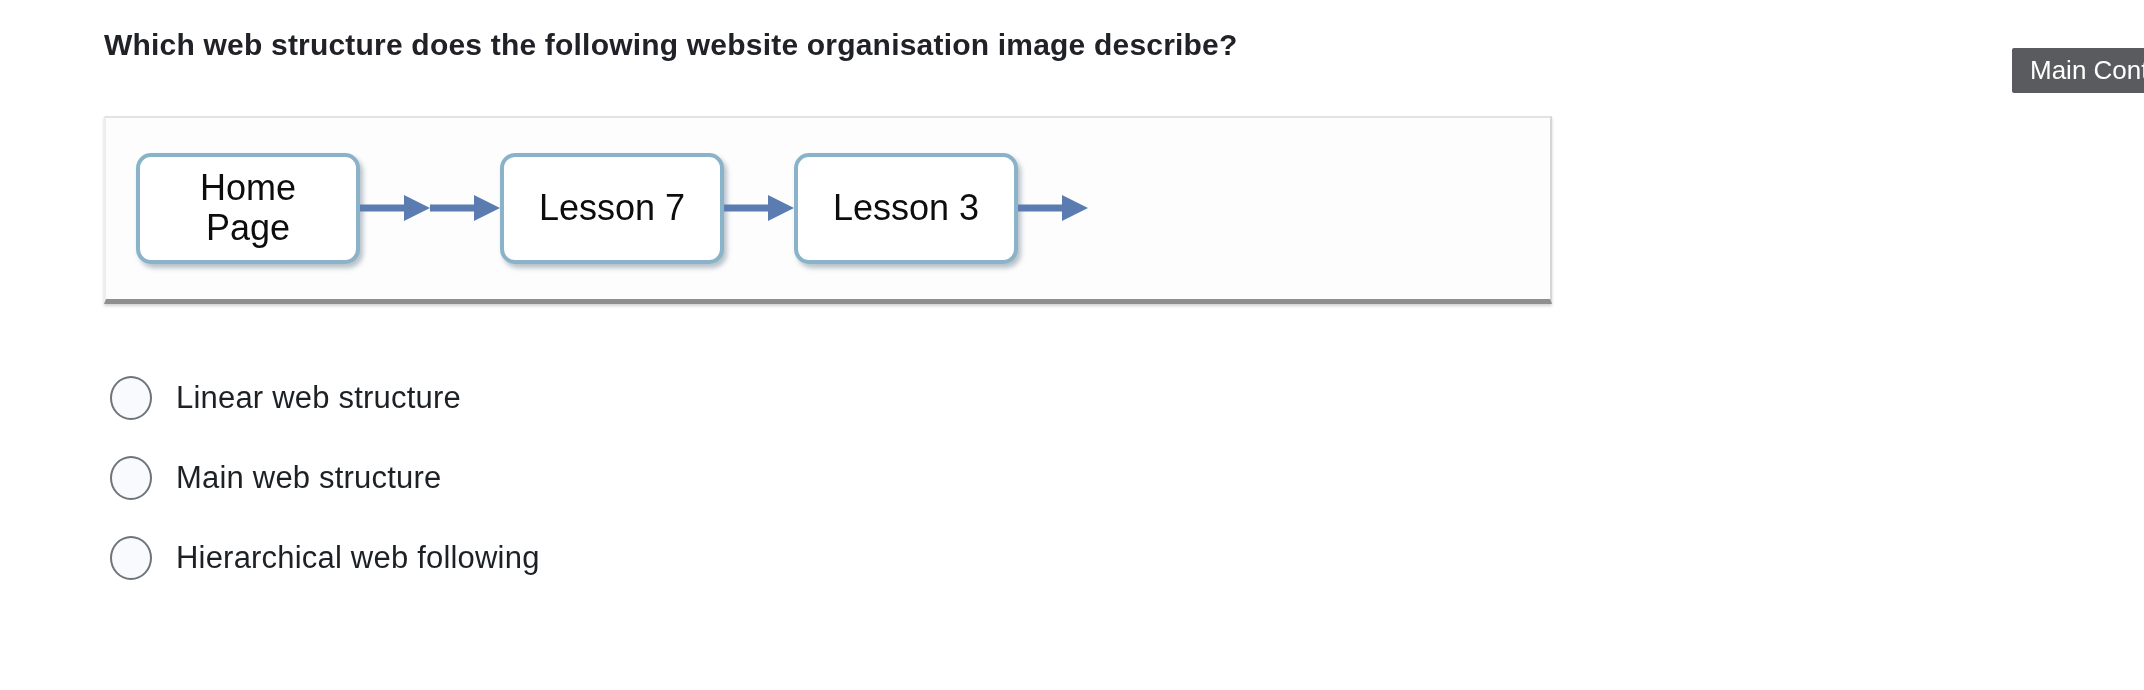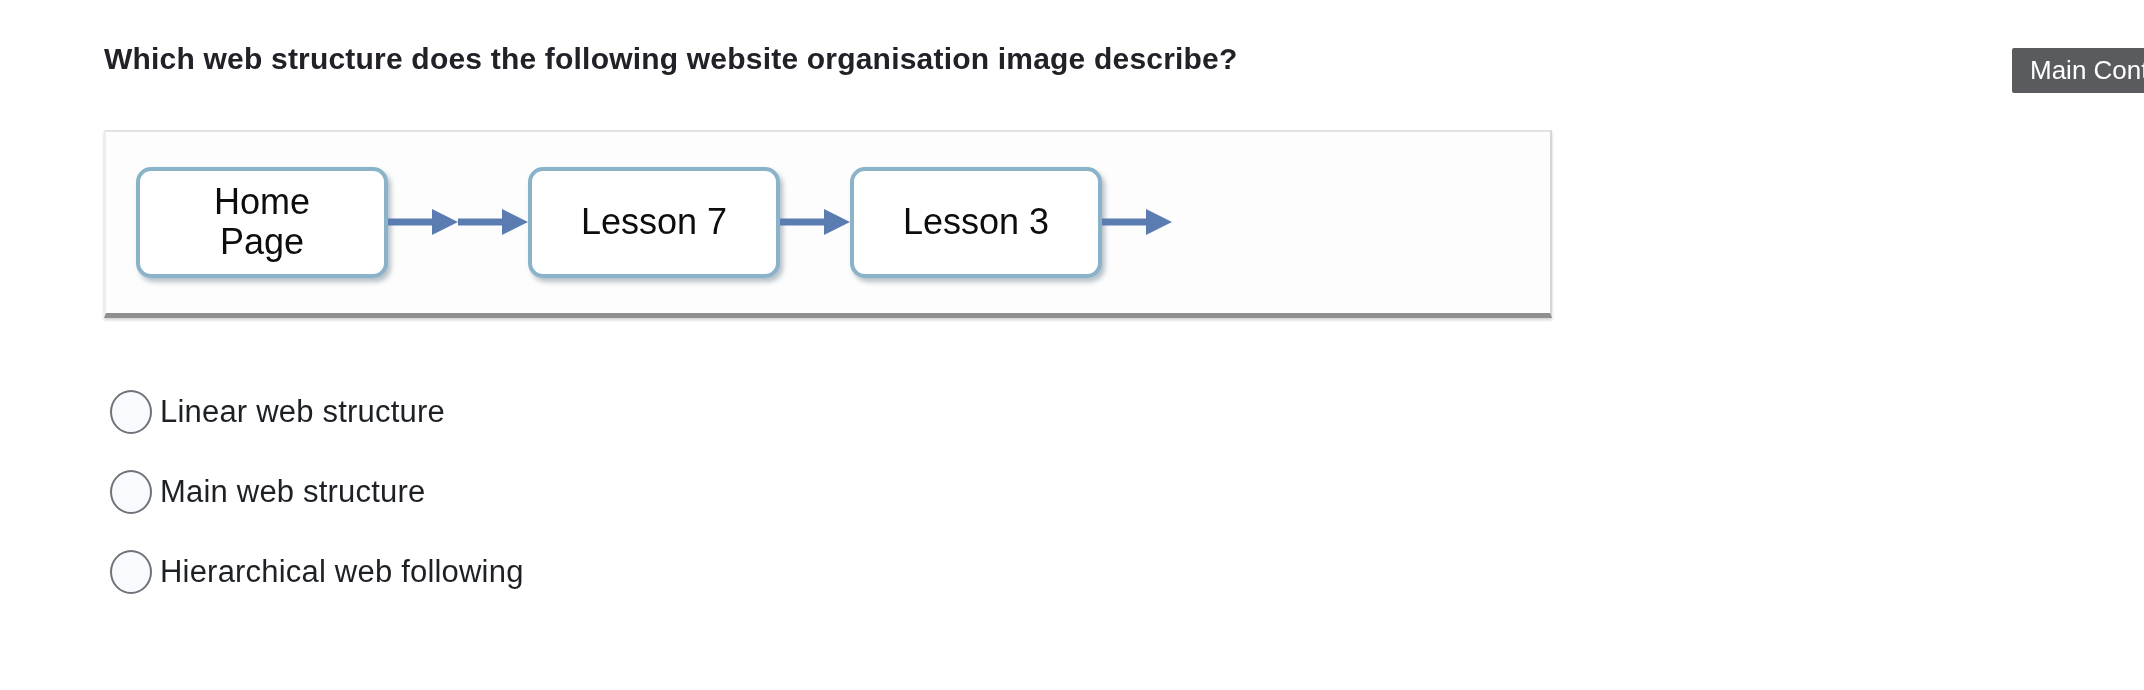--- a/index.html
+++ b/index.html
@@ -6,21 +6,21 @@
   body {
     width: 2144px;
     height: 690px;
     overflow: hidden;
     position: relative;
     background: #ffffff;
     font-family: "Liberation Sans", "DejaVu Sans", sans-serif;
   }
 
   .page {
-    padding: 40px 0 0 104px;
+    padding: 26px 0 0 104px;
   }
 
   
   .question {
     margin: 0;
     font-size: 30px;
     font-weight: 600;
     color: #202228;
     letter-spacing: 0.2px;
     line-height: 1.25;
@@ -52,21 +52,21 @@
     border-left: 2px solid #ededed;
     border-right: 2px solid #d6d6d6;
     border-bottom: 5px solid #8f8f8f;
     box-shadow: 0 2px 3px rgba(0,0,0,0.18);
     display: flex;
     align-items: center;
     padding-left: 30px;
   }
 
   .flow-node {
-    width: 252px;
+    width: 224px;
     height: 111px;
     box-sizing: border-box;
     background: #ffffff;
     border: 4px solid #8ab3c9;
     border-radius: 15px;
     box-shadow: 3px 4px 5px rgba(96,118,136,0.45);
     display: flex;
     align-items: center;
     justify-content: center;
     text-align: center;
@@ -86,21 +86,21 @@
   }
 
   
   .options {
     margin-top: 72px;
     padding-left: 6px;
   }
   .option-row {
     display: flex;
     align-items: center;
-    gap: 8px;
+    gap: 24px;
     height: 44px;
     margin-bottom: 36px;
     cursor: pointer;
   }
   .radio {
     width: 42px;
     height: 44px;
     box-sizing: border-box;
     border: 2px solid #6e747b;
     border-radius: 50%;

